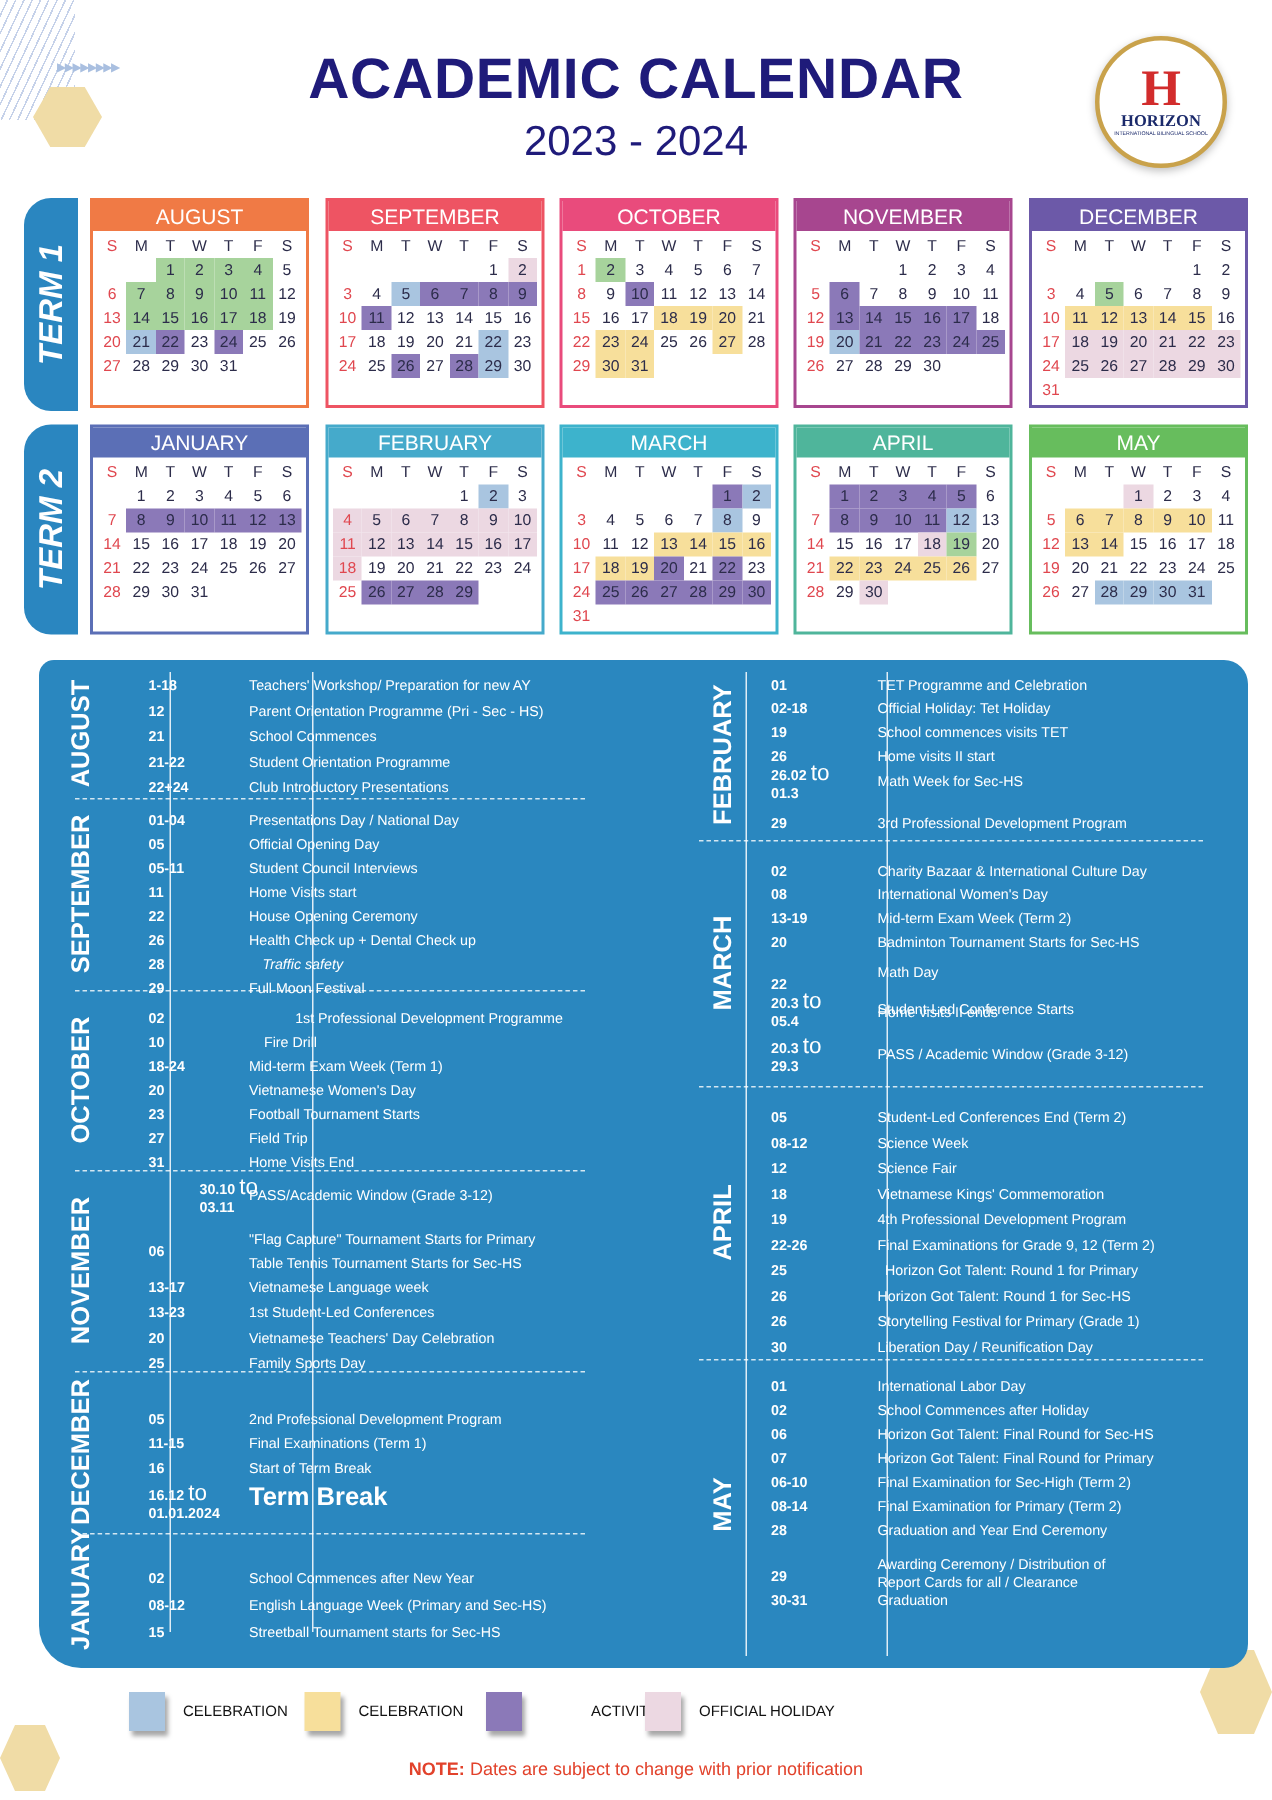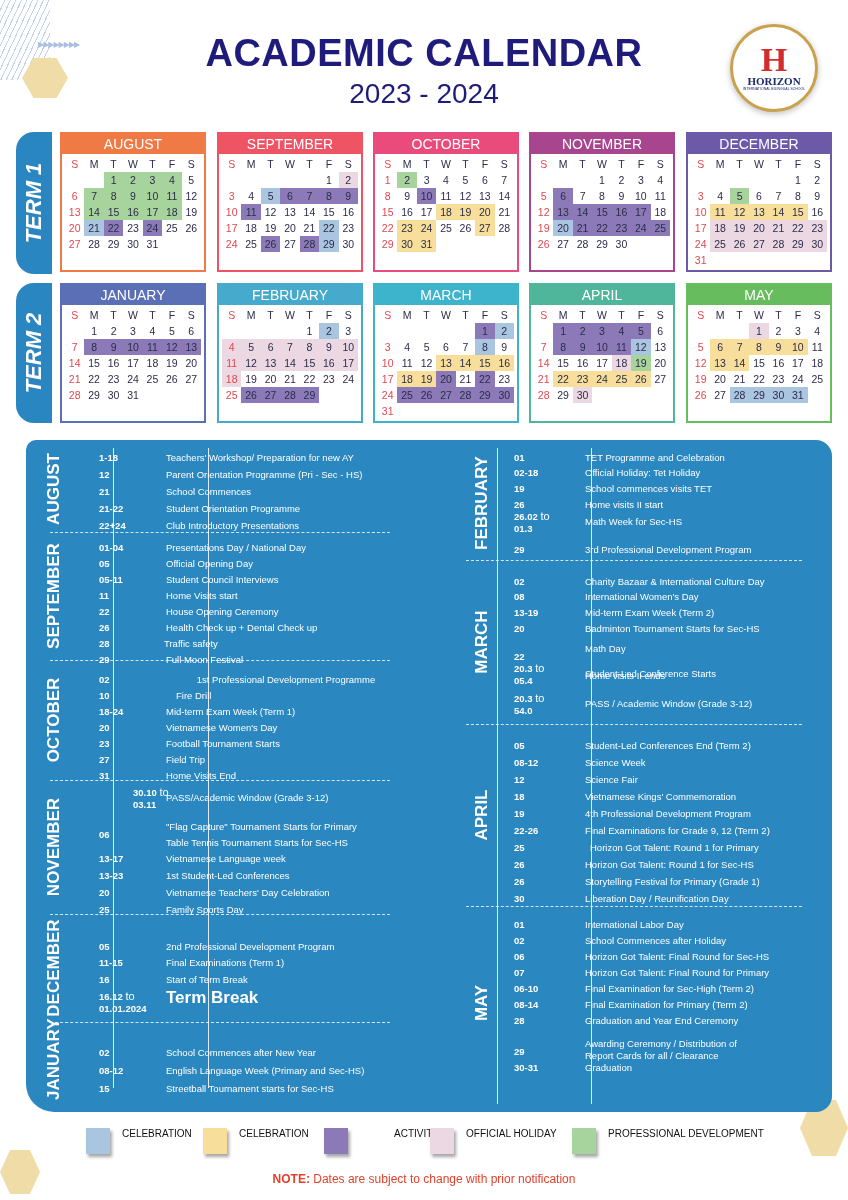--- a/index.html
+++ b/index.html
@@ -29,26 +29,26 @@
   .month .cell.sun { color: #e0474f; }
   .cel { background: #a9c5e0; } .asm { background: #f7df9b; } .act { background: #8b79b8; }
   .hol { background: #ecd8e2; } .pd { background: #a7d39c; }
 
   .panel { position: absolute; left: 26px; top: 440px; width: 806px; height: 672px; background: #2a87bf; border-radius: 10px 16px 16px 28px; }
   .vline { position: absolute; width: 1px; background: rgba(255,255,255,.85); }
   .mlabel { position: absolute; color: #fff; font-weight: bold; font-size: 17px; transform: rotate(-90deg); transform-origin: center; white-space: nowrap; text-align: center; }
   .dash { position: absolute; height: 0; border-top: 1px dashed rgba(255,255,255,.8); }
   .ev { position: absolute; color: #fff; font-size: 9.5px; line-height: 12px; }
   .ev .d { position: absolute; left: 0; font-weight: bold; width: 60px; }
-  .ev .d small { font-weight: normal; font-size: 11px; }
+  .ev .d small { font-weight: normal; font-size: 15px; }
   .ev .t { position: absolute; left: 66px; width: 240px; }
   .ev.big .t { font-size: 17px; font-weight: bold; line-height: 20px; }
 
   .legend { position: absolute; top: 1128px; left: 0; width: 848px; height: 30px; }
-  .lg { position: absolute; display: flex; }
+  .lg { position: absolute; display: flex; align-items: center; }
   .lg .sw { width: 24px; height: 26px; margin-right: 12px; box-shadow: 2px 3px 3px rgba(0,0,0,.35); }
   .lg .lbl { font-size: 10px; color: #111; }
   .note { position: absolute; top: 1172px; left: 0; width: 848px; text-align: center; font-size: 12px; color: #e2422b; }
   .note b { font-weight: bold; }
 </style>
 </head>
 <body>
 
 <div class="deco-lines"></div>
 <div class="deco-hex" style="left:22px;top:58px;"></div>
@@ -599,21 +599,21 @@
       </div>
     </div>
     <div class="ev" style="left: 99px; top: 622px;">
       <div class="d"><span>26</span></div>
       <div class="t" style="left: 67px;">
         <div>Health Check up + Dental Check up</div>
       </div>
     </div>
     <div class="ev" style="left: 99px; top: 638px;">
       <div class="d"><span>28</span></div>
-      <div class="t" style="left: 65px;">
+      <div class="t" style="left: 76px; font-style: italic;">
         <div>Traffic safety</div>
       </div>
     </div>
     <div class="ev" style="left: 99px; top: 654px;">
       <div class="d"><span>29</span></div>
       <div class="t" style="left: 67px;">
         <div>Full Moon Festival</div>
       </div>
     </div>
     <div class="mlabel" style="width: 120px; left: -6px; top: 710px;">OCTOBER</div>
@@ -815,21 +815,21 @@
         <div style="margin-top: 15px;">Home visits II ends</div>
       </div>
     </div>
     <div class="ev" style="left: 514px; top: 668px;">
       <div class="d" style="top: -6px;"><span>20.3</span> <small>to</small><br><span>05.4</span></div>
       <div class="t" style="left: 71px;">
         <div>Student-Led Conference Starts</div>
       </div>
     </div>
     <div class="ev" style="left: 514px; top: 698px;">
-      <div class="d" style="top: -6px;"><span>20.3</span> <small>to</small><br><span>54.0</span></div>
+      <div class="d" style="top: -6px;"><span>20.3</span> <small>to</small><br><span>29.3</span></div>
       <div class="t" style="left: 71px;">
         <div>PASS / Academic Window (Grade 3-12)</div>
       </div>
     </div>
     <div class="mlabel" style="width: 182px; left: 391px; top: 805px;">APRIL</div>
     <div class="dash" style="left: 466px; top: 906px; width: 336px;"></div>
     <div class="ev" style="left: 514px; top: 740px;">
       <div class="d"><span>05</span></div>
       <div class="t" style="left: 71px;">
         <div>Student-Led Conferences End (Term 2)</div>
@@ -957,18 +957,14 @@
       <span class="lbl">CELEBRATION</span>
     </div>
   <div class="lg" style="left:324px;gap:34px;">
       <div class="sw act"></div>
       <span class="lbl">ACTIVITIES</span>
     </div>
   <div class="lg" style="left:430px;">
       <div class="sw hol"></div>
       <span class="lbl">OFFICIAL HOLIDAY</span>
     </div>
-  <div class="lg" style="left:572px;">
-      <div class="sw pd"></div>
-      <span class="lbl">PROFESSIONAL DEVELOPMENT</span>
-    </div>
 </div>
 <div class="note"><b>NOTE:</b><span> Dates are subject to change with prior notification</span></div>
 
 </body></html>

